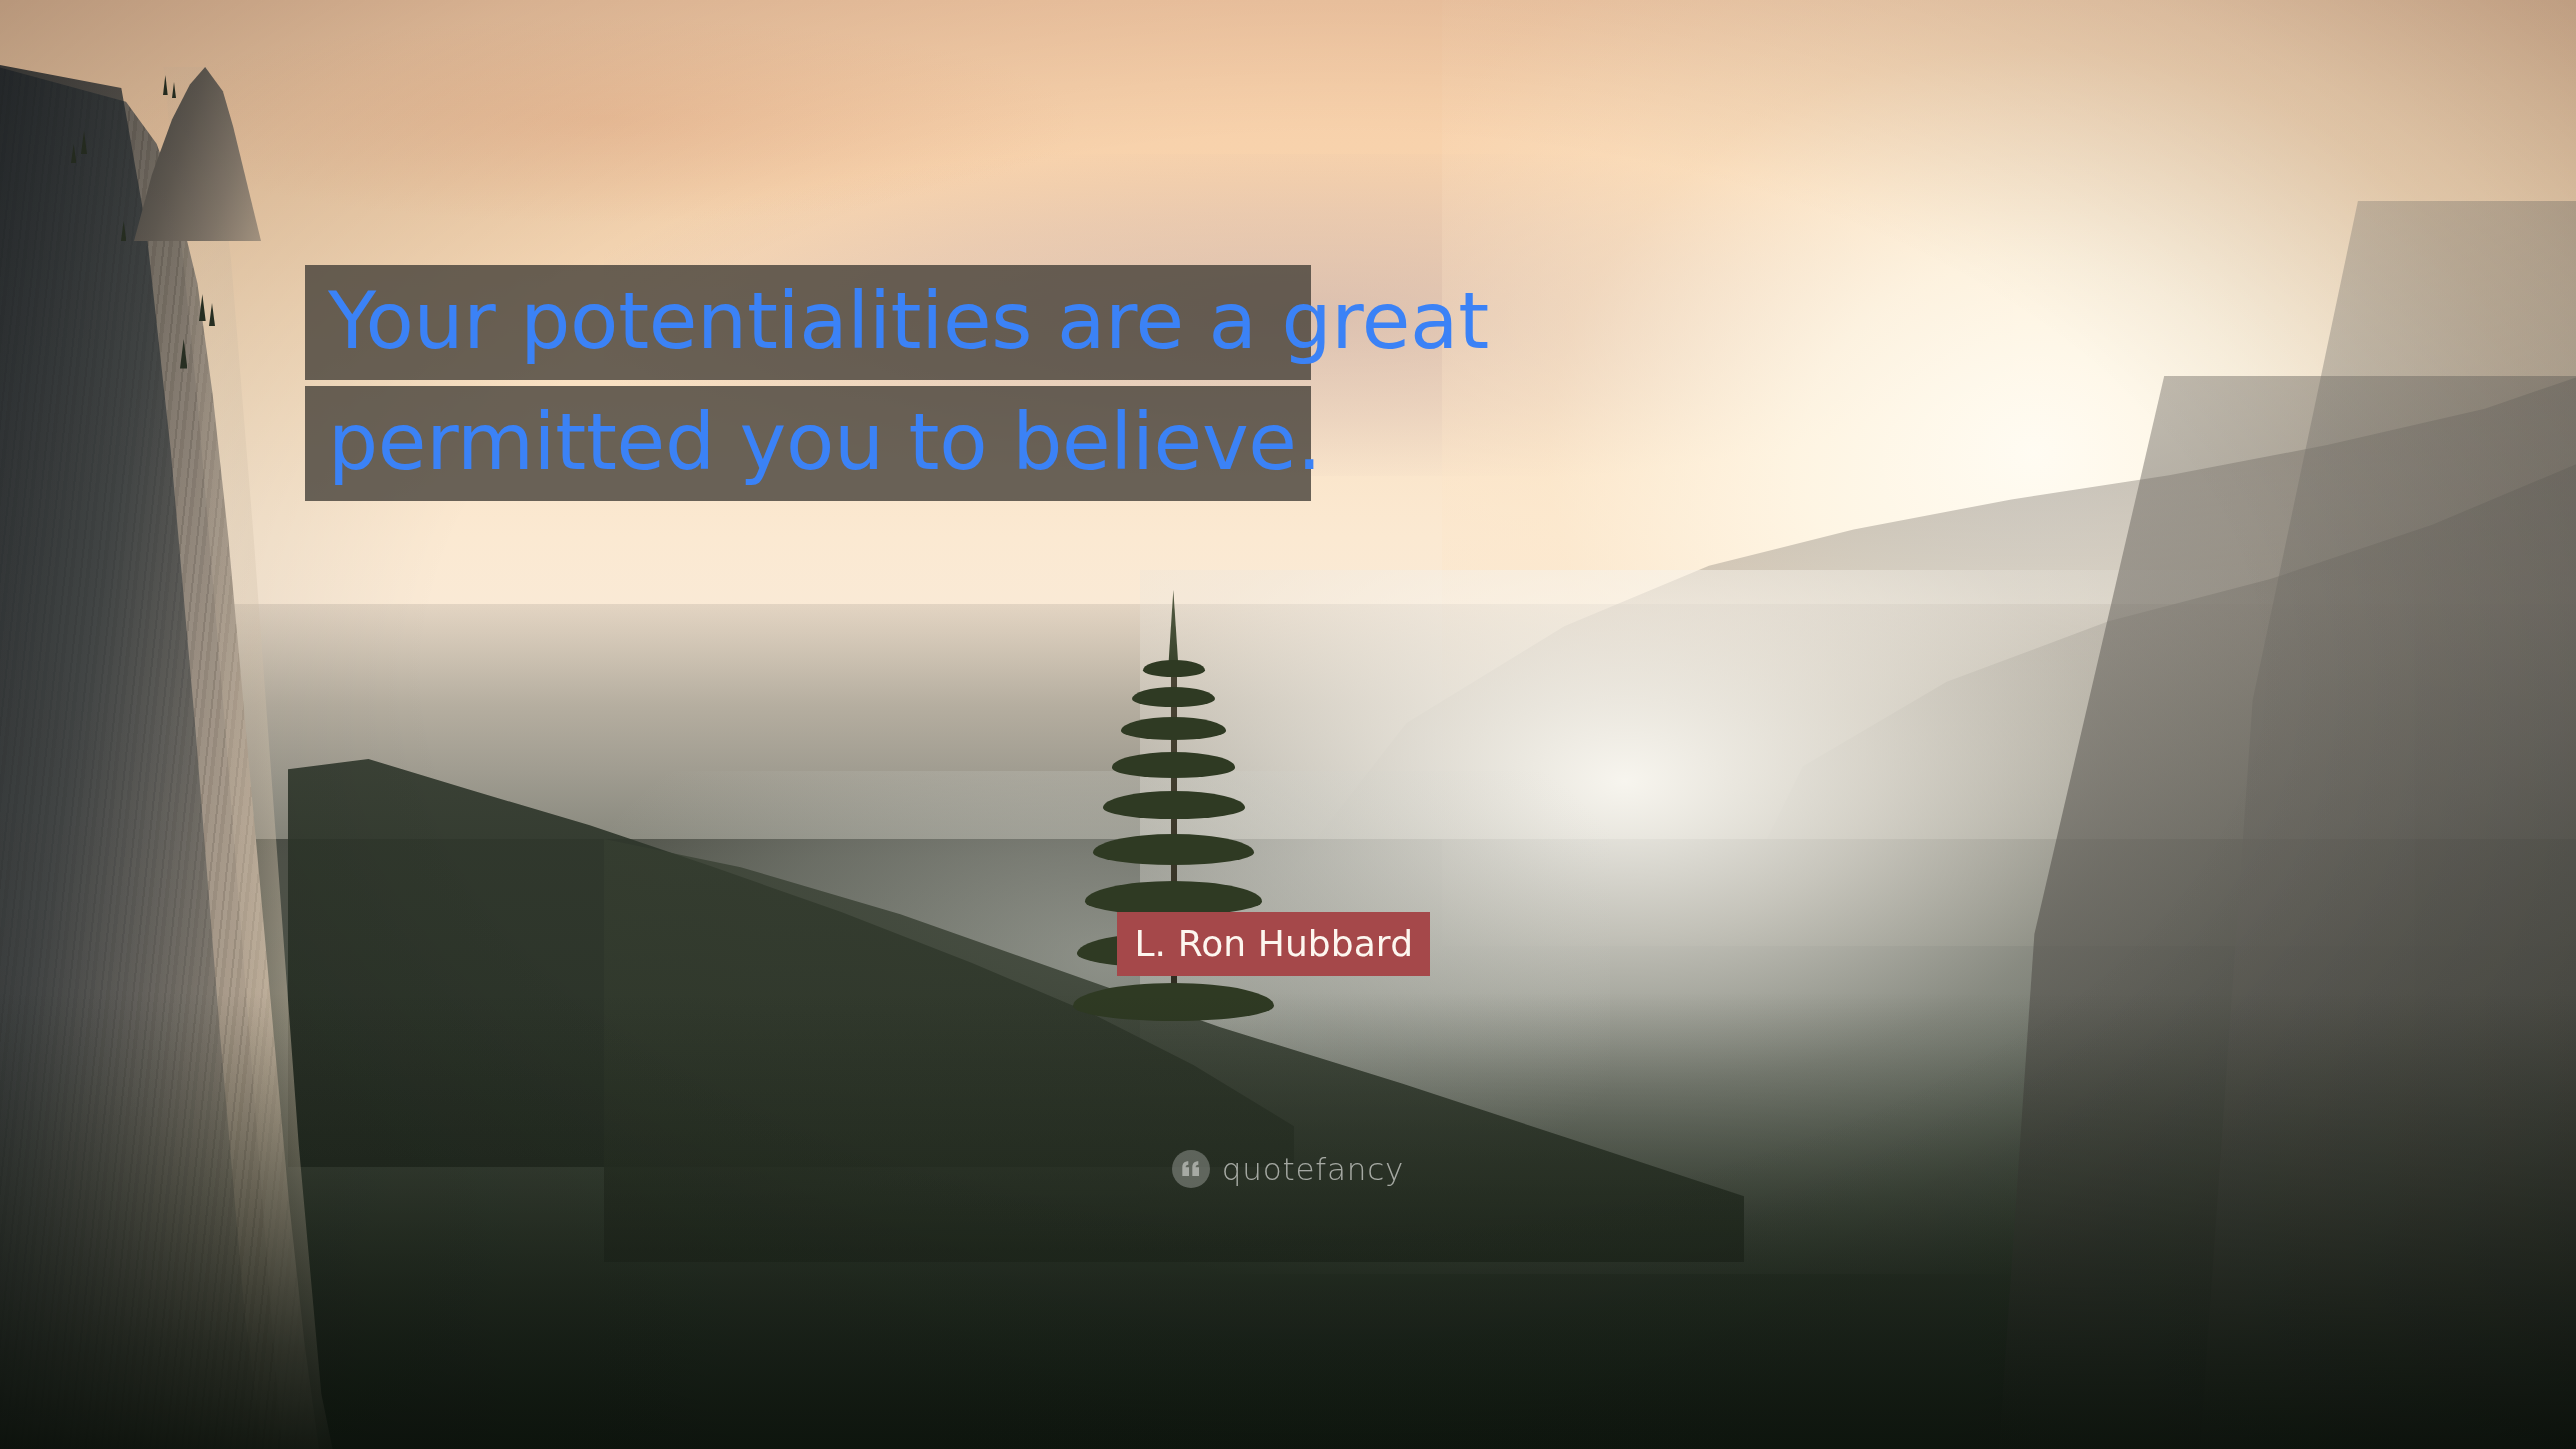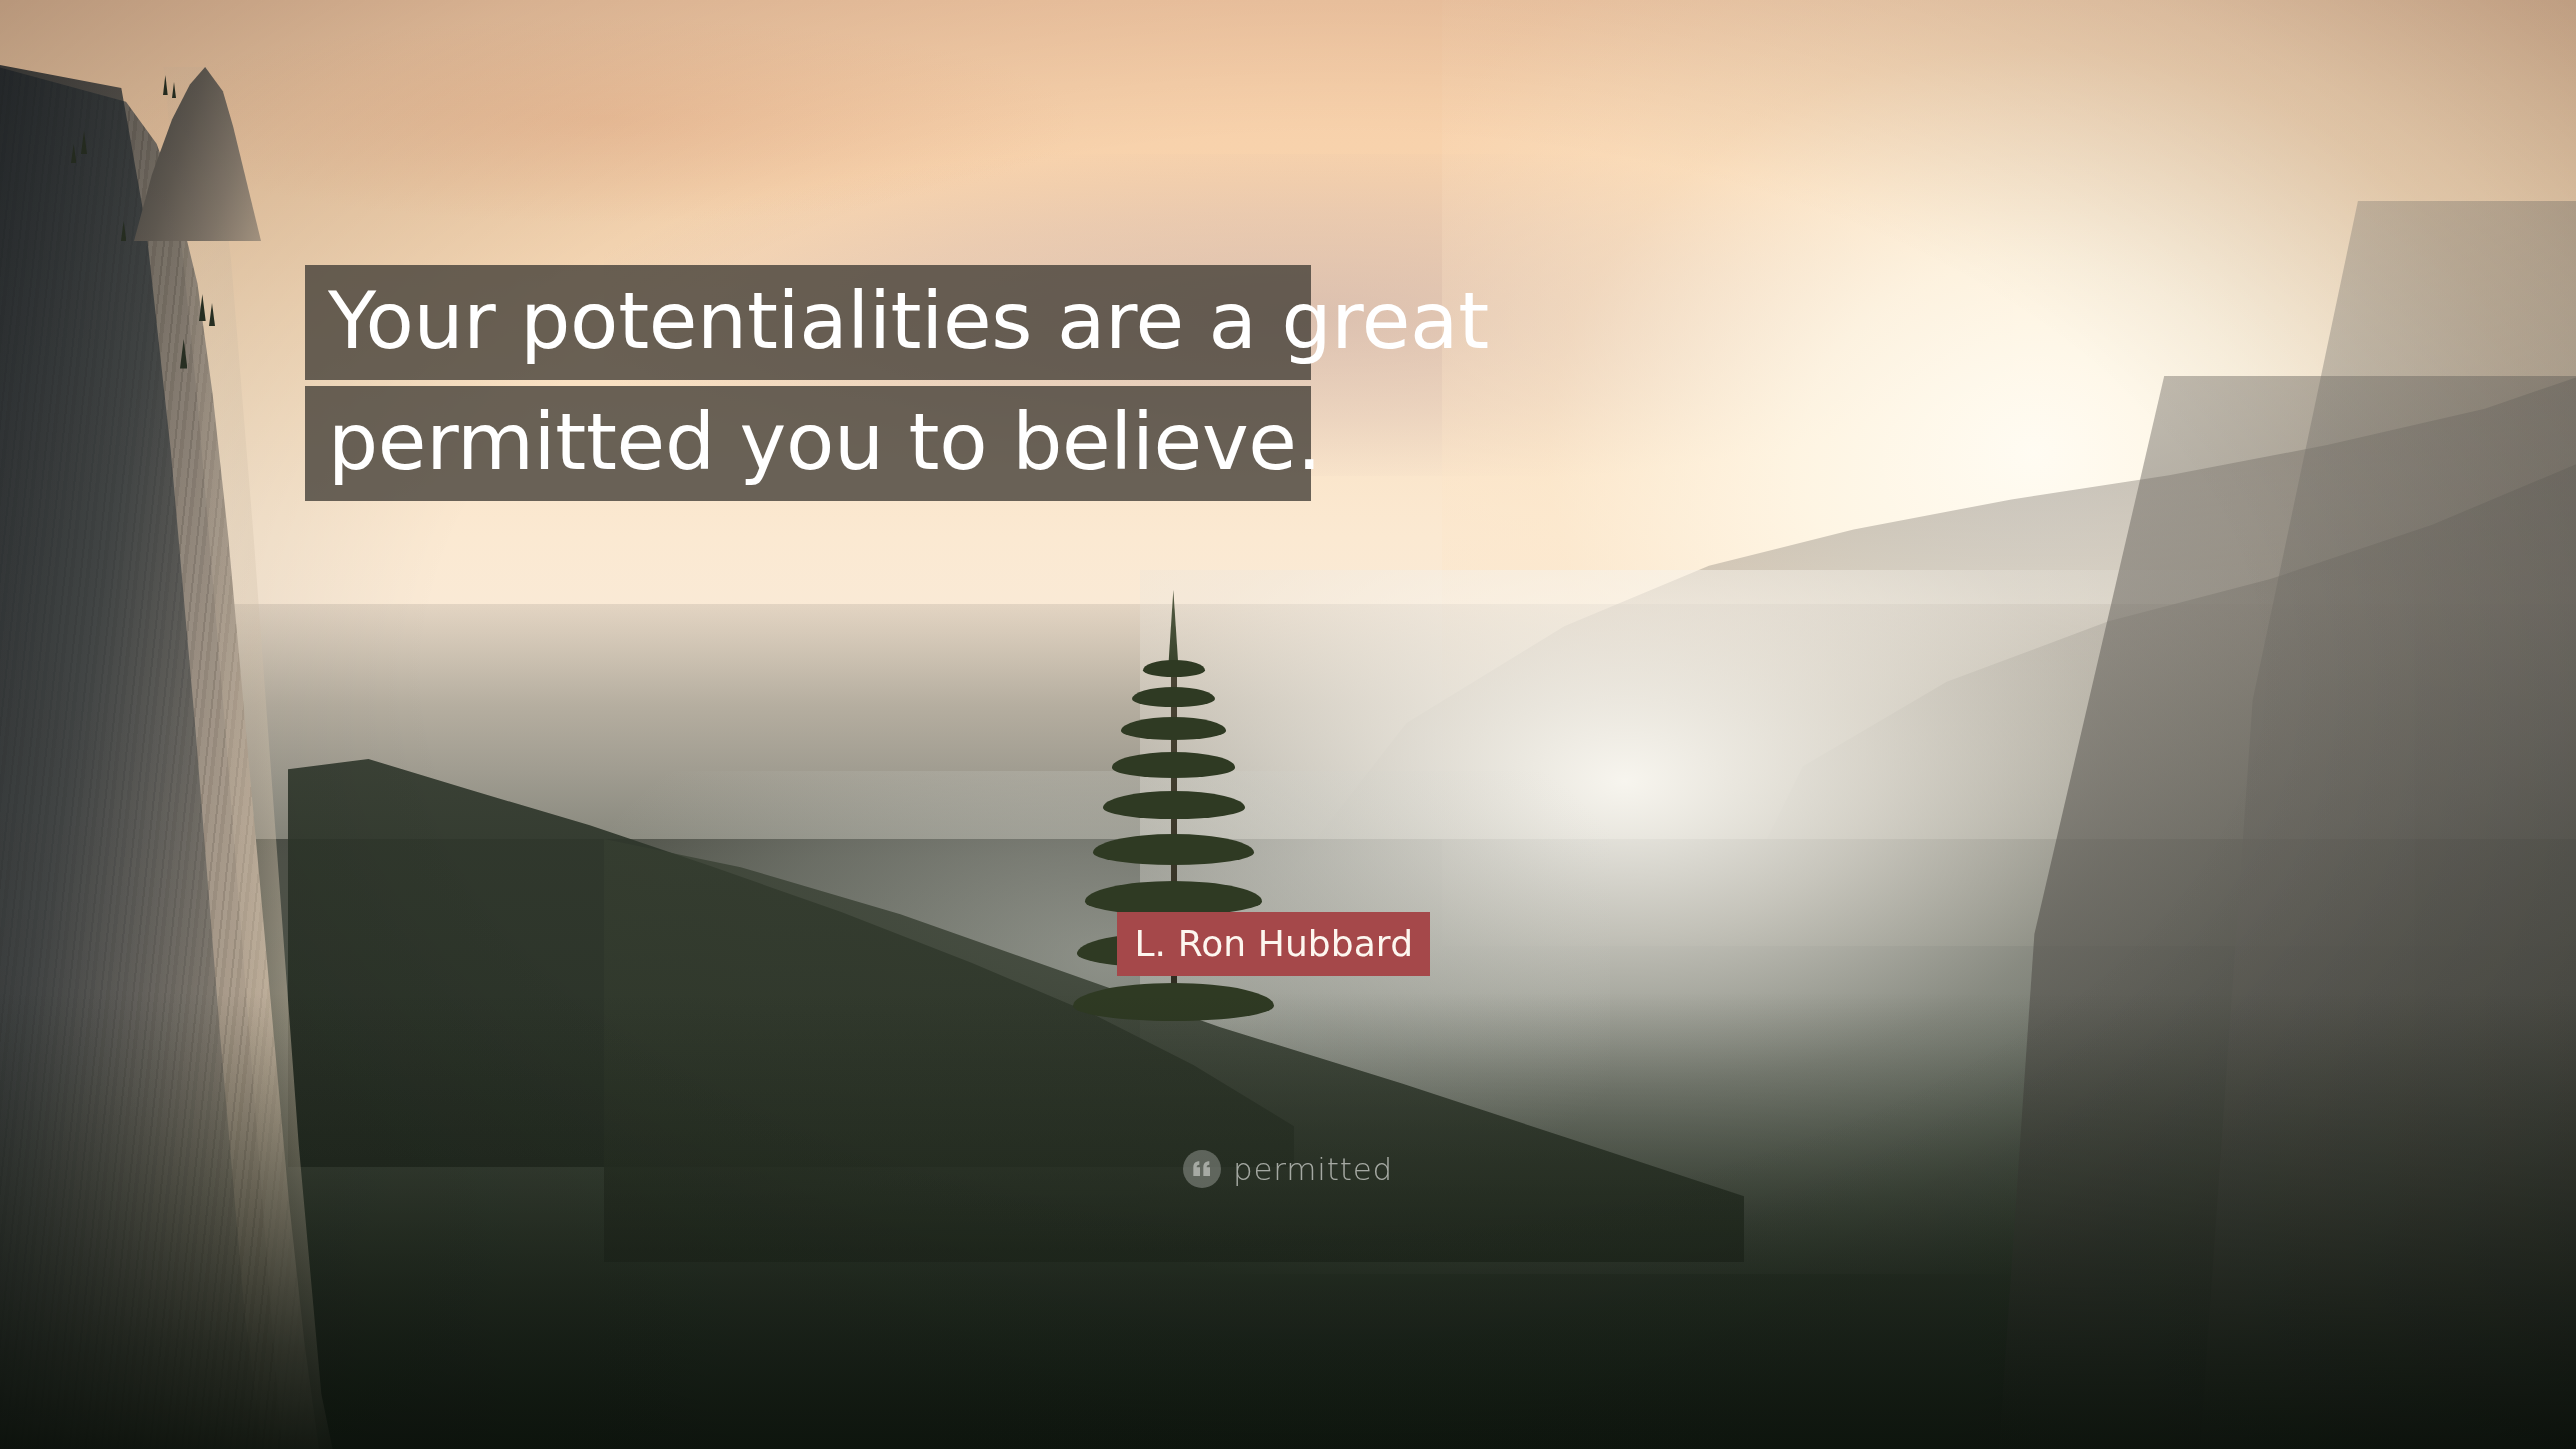--- a/index.html
+++ b/index.html
@@ -194,21 +194,21 @@
     background:radial-gradient(ellipse at 52% 46%, rgba(0,0,0,0) 48%, rgba(0,0,0,0.12) 74%, rgba(0,0,0,0.30) 100%);
   }
 
   
   .quote-block {
     position:absolute; left:305px; top:265px; width:1006px;
   }
   .qline {
     display:block; width:max-content; max-width:100%;
     background:rgba(69,64,56,0.80);
-    color:#ffffff;
+    color:#3b82f6;
     font-family:"DejaVu Sans", sans-serif;
     font-size:79px;
     line-height:1.30;
     font-weight:400;
     letter-spacing:-0.3px;
     padding:5.4px 17.4px 6.7px 23px;
     white-space:nowrap;
     margin-bottom:6px;
   }
   .qline:last-child { margin-bottom:0; }
@@ -313,17 +313,17 @@
     <span class="author">L. Ron Hubbard</span>
   </div>
 
   <div class="watermark">
     <span class="wm-badge">
       <svg width="20" height="17.4" viewBox="0 0 30 26" aria-hidden="true">
         <path d="M2 24 L2 11 C2 5 5.5 2 11 2 L11 7 C8 7 7 8.5 7 11 L12 11 L12 24 Z" fill="#f4f5f2"></path>
         <path d="M17 24 L17 11 C17 5 20.5 2 26 2 L26 7 C23 7 22 8.5 22 11 L27 11 L27 24 Z" fill="#f4f5f2"></path>
       </svg>
     </span>
-    <span class="wm-text">permitted</span>
+    <span class="wm-text">quotefancy</span>
   </div>
 
 </div>
 
 
 </body></html>

